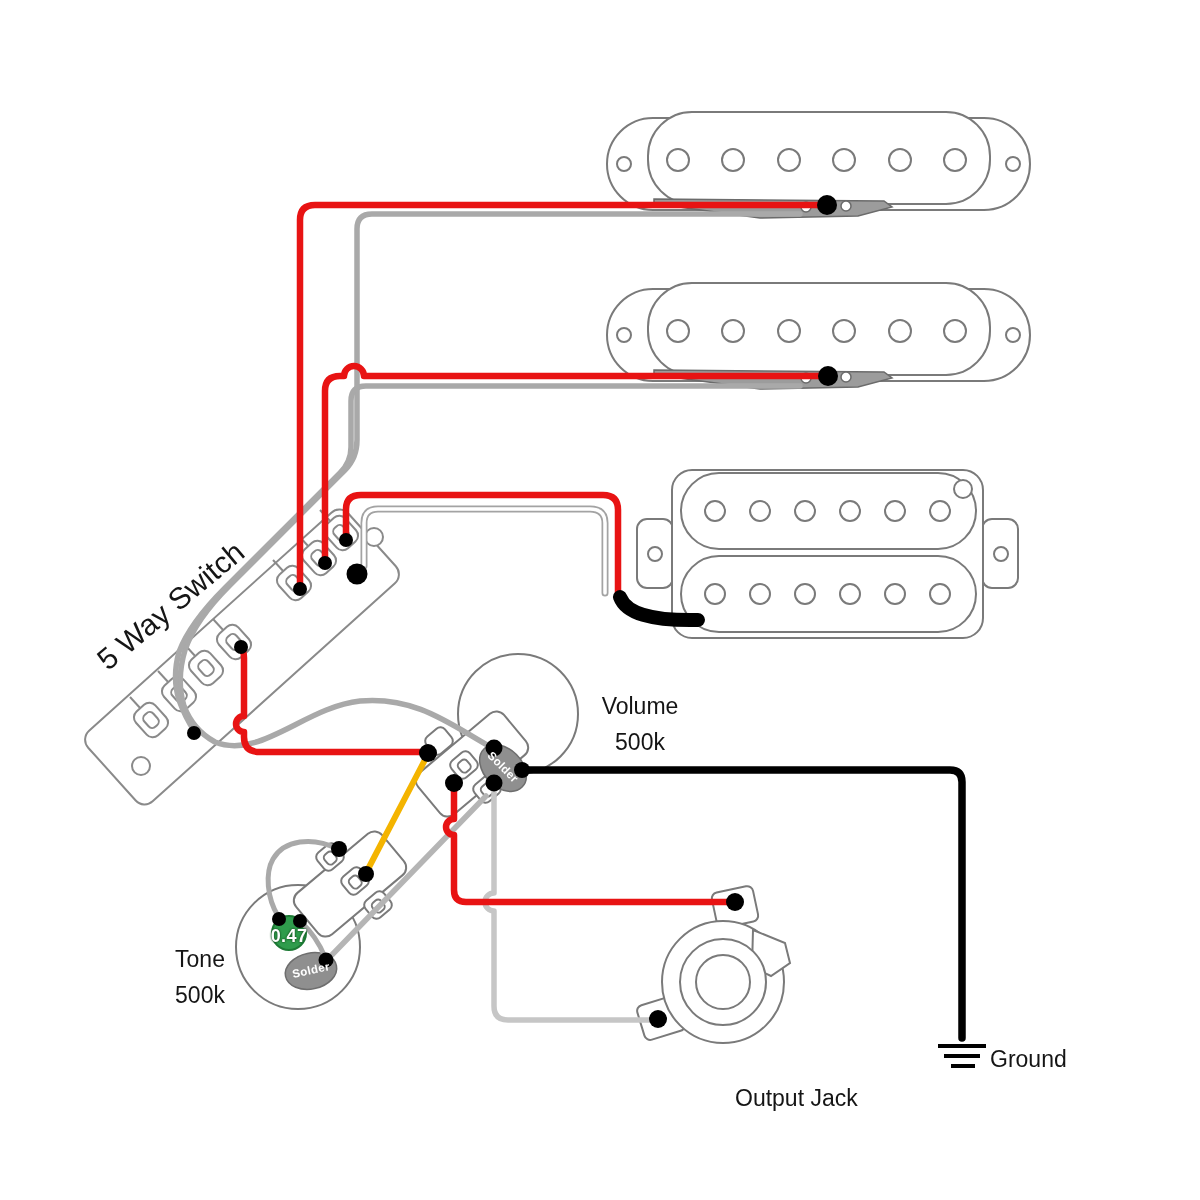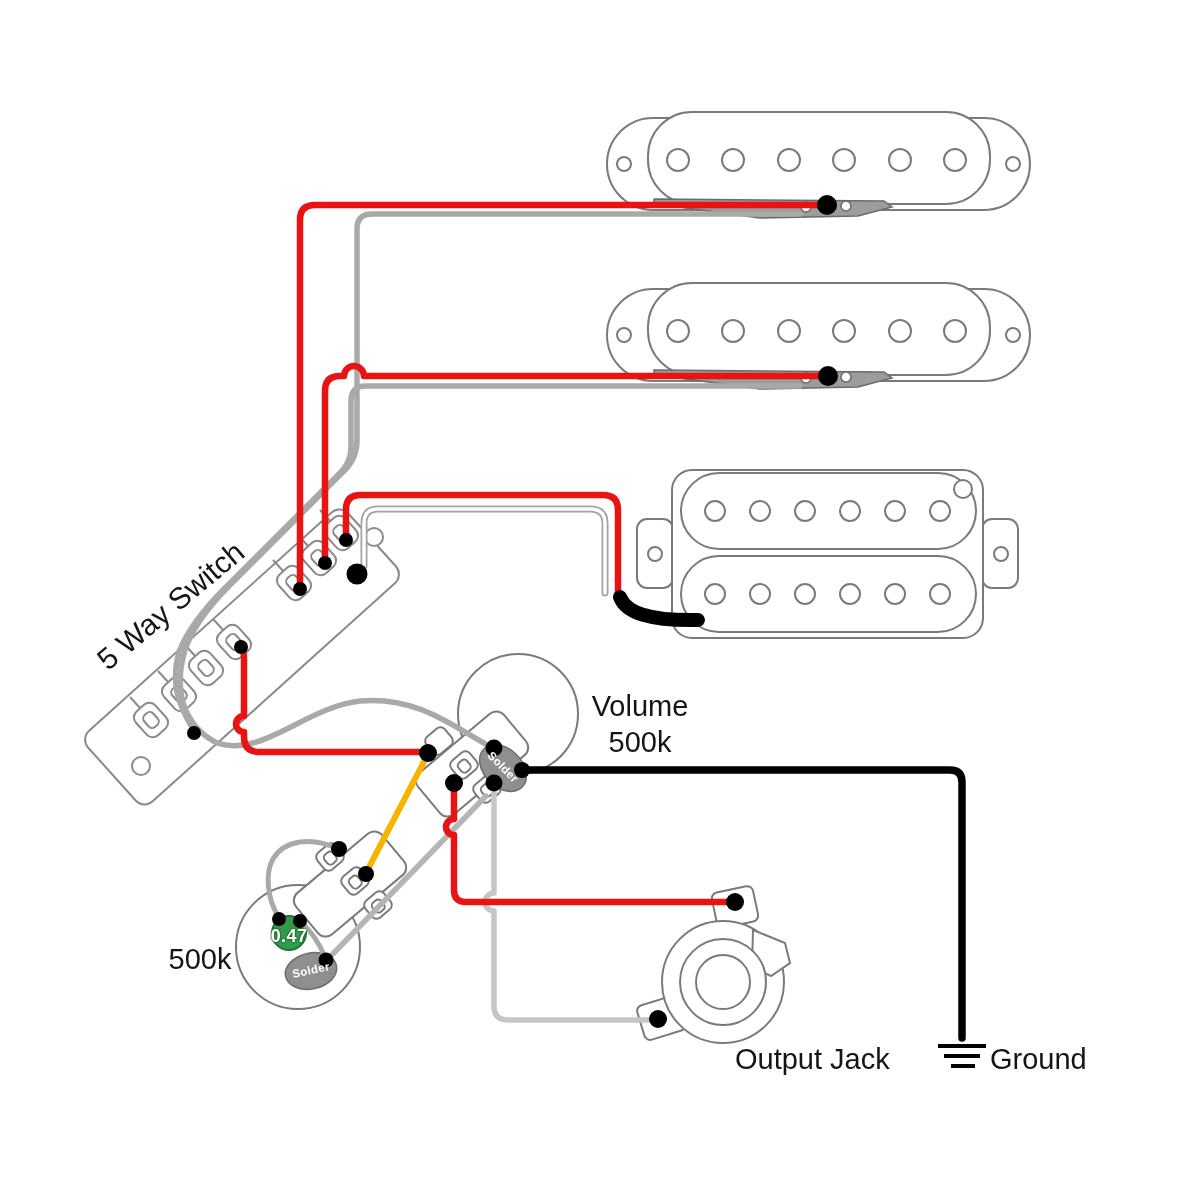--- a/index.html
+++ b/index.html
@@ -1,19 +1,19 @@
 <!DOCTYPE html>
 <html><head>
 <meta charset="utf-8">
 <style>
   html,body{margin:0;padding:0;background:#fff;}
   .stage{position:relative;width:1200px;height:1200px;background:#fff;overflow:hidden;
          font-family:"Liberation Sans", sans-serif;}
   .stage svg{position:absolute;left:0;top:0;}
-  .lbl{position:absolute;color:#151515;font-size:29px;line-height:36px;white-space:nowrap;}
+  .lbl{position:absolute;color:#151515;font-size:23px;line-height:36px;white-space:nowrap;}
   .lbl-center{text-align:center;width:160px;}
   .rot-switch{transform:rotate(-40deg);transform-origin:0 60%;font-size:30px;}
   .tiny{position:absolute;color:#fff;font-weight:bold;font-size:11.5px;width:64px;text-align:center;
         letter-spacing:.4px;}
   .rot45{transform:rotate(45deg);}
   .rotm12{transform:rotate(-12deg);}
   .caplbl{font-size:18px;text-shadow:0 0 2px #14521f,0 0 2px #14521f;}
 </style>
 </head>
 <body>
@@ -216,24 +216,25 @@
 </svg>
 
 <div class="lbl rot-switch" style="left:104px;top:645px;">5 Way Switch</div>
 
 <div class="lbl lbl-center" style="left:560px;top:688px;">
   <div>Volume</div>
   <div>500k</div>
 </div>
 
 <div class="lbl lbl-center" style="left:120px;top:941px;">
+  <div>Tone</div>
   <div>500k</div>
 </div>
 
-<div class="lbl" style="left:735px;top:1041px;text-align:right;">Output Jack</div>
+<div class="lbl" style="left:735px;top:1080px;text-align:right;">Output Jack</div>
 
 <div class="lbl" style="left:990px;top:1041px;">Ground</div>
 
 <div class="tiny rot45" style="left:471px;top:761px;">Solder</div>
 <div class="tiny rotm12" style="left:279px;top:964px;">Solder</div>
 <div class="tiny caplbl" style="left:257px;top:926px;">0.47</div>
 
 </div>
 
 </body></html>

